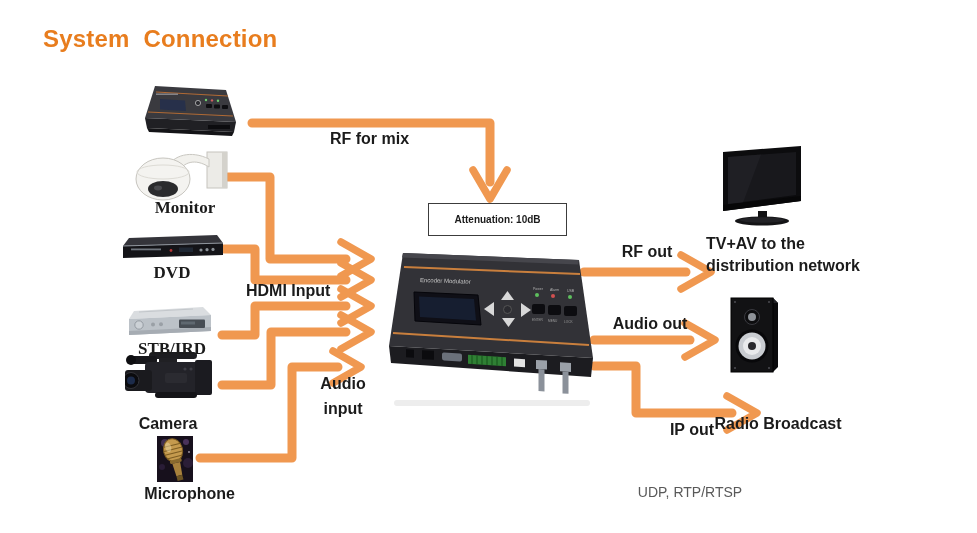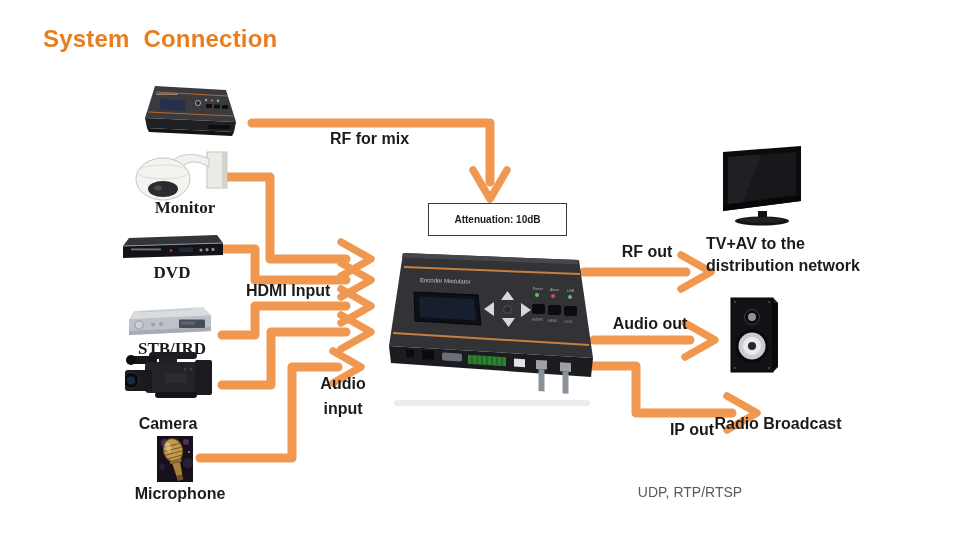--- a/index.html
+++ b/index.html
@@ -268,21 +268,21 @@
 
   <div class="lbl center big" style="left:121px;top:339px;width:102px;">STB/IRD</div>
 
   <div class="lbl center" style="left:118px;top:414px;width:100px;">Camera</div>
 
   <div class="lbl center twoline" style="left:296px;top:371px;width:52px;line-height:25px;margin-left:21px;">
     <div>Audio</div>
     <div>input</div>
   </div>
 
-  <div class="lbl center" style="left:125px;top:484px;width:110px;">Microphone</div>
+  <div class="lbl center" style="left:125px;top:484px;width:110px;text-align:right;">Microphone</div>
 
   <div class="lbl center" style="left:613px;top:242px;width:68px;">RF out</div>
 
   <div class="lbl twoline" style="left:706px;top:233px;line-height:22px;">
     <div>TV+AV to the</div>
     <div>distribution network</div>
   </div>
 
   <div class="lbl center" style="left:605px;top:314px;width:90px;">Audio out</div>
 

